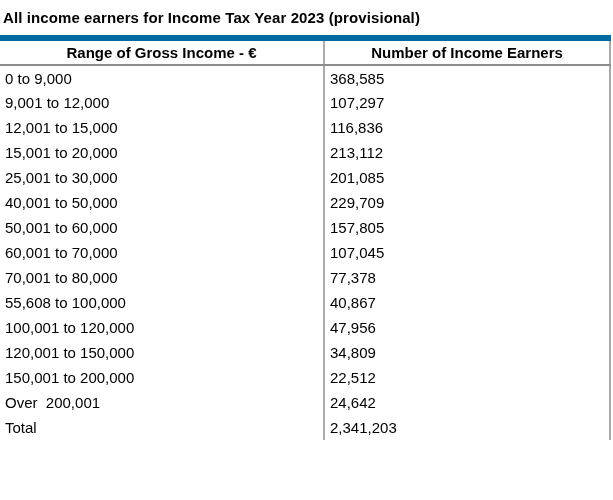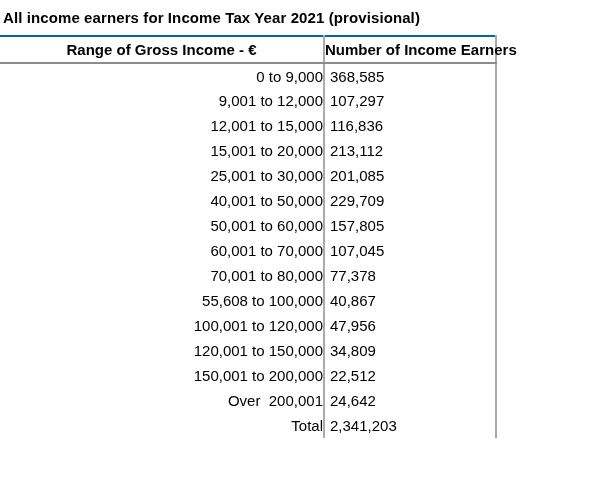--- a/index.html
+++ b/index.html
@@ -19,22 +19,22 @@
   .title {
     font-size: 15px;
     font-weight: bold;
     padding: 9px 4px 9px 3px;
     letter-spacing: 0.1px;
     white-space: pre;
   }
   table.income-table {
     border-collapse: collapse;
     table-layout: fixed;
-    width: 497px;
-    border-top: 2px solid #0369a1;
+    width: 611px;
+    border-top: 6px solid #0369a1;
     border-right: 2px solid #a9a9a9;
   }
   table.income-table th {
     font-size: 15px;
     font-weight: bold;
     text-align: center;
     height: 27px;
     padding: 0;
     border-bottom: 2px solid #8c8c8c;
     white-space: pre;
@@ -45,28 +45,27 @@
     border-right: 2px solid #ababab;
   }
   table.income-table td {
     font-size: 15px;
     height: 25px;
     padding: 0 0 0 5px;
     vertical-align: middle;
     white-space: pre;
   }
   table.income-table td:first-child {
-    text-align: right;
   }
 </style>
 </head>
 <body>
 
 <div class="page">
-  <div class="title">All income earners for Income Tax Year 2021 (provisional)</div>
+  <div class="title">All income earners for Income Tax Year 2023 (provisional)</div>
 
   <table class="income-table">
     <thead>
       <tr>
         <th>Range of Gross Income - €</th>
         <th>Number of Income Earners</th>
       </tr>
     </thead>
     <tbody id="table-body">
         <tr>

